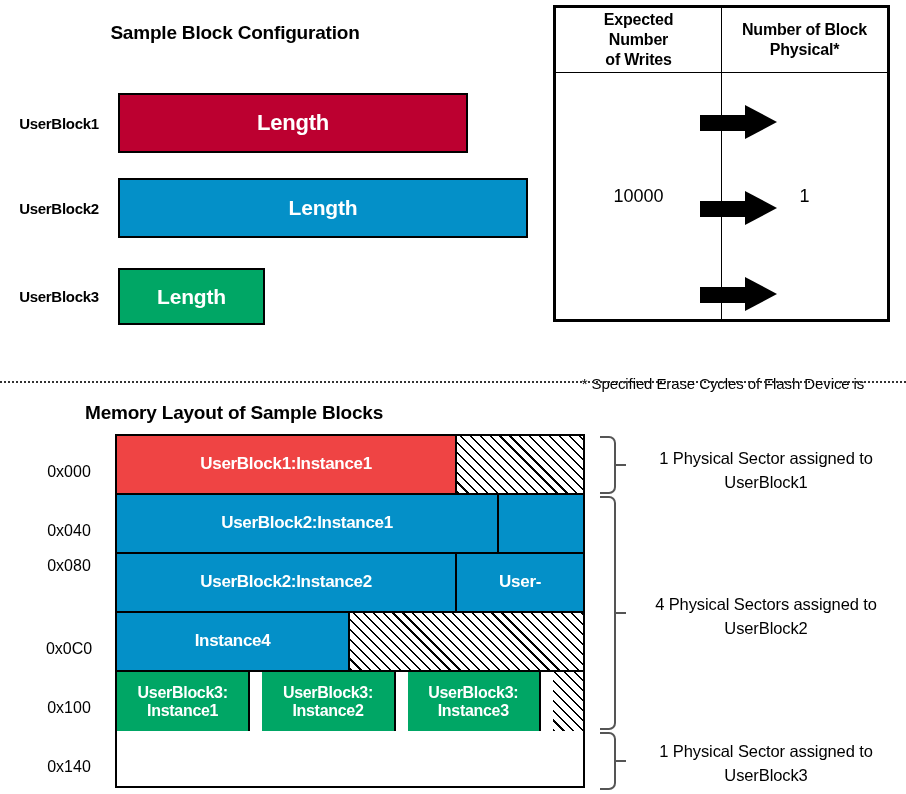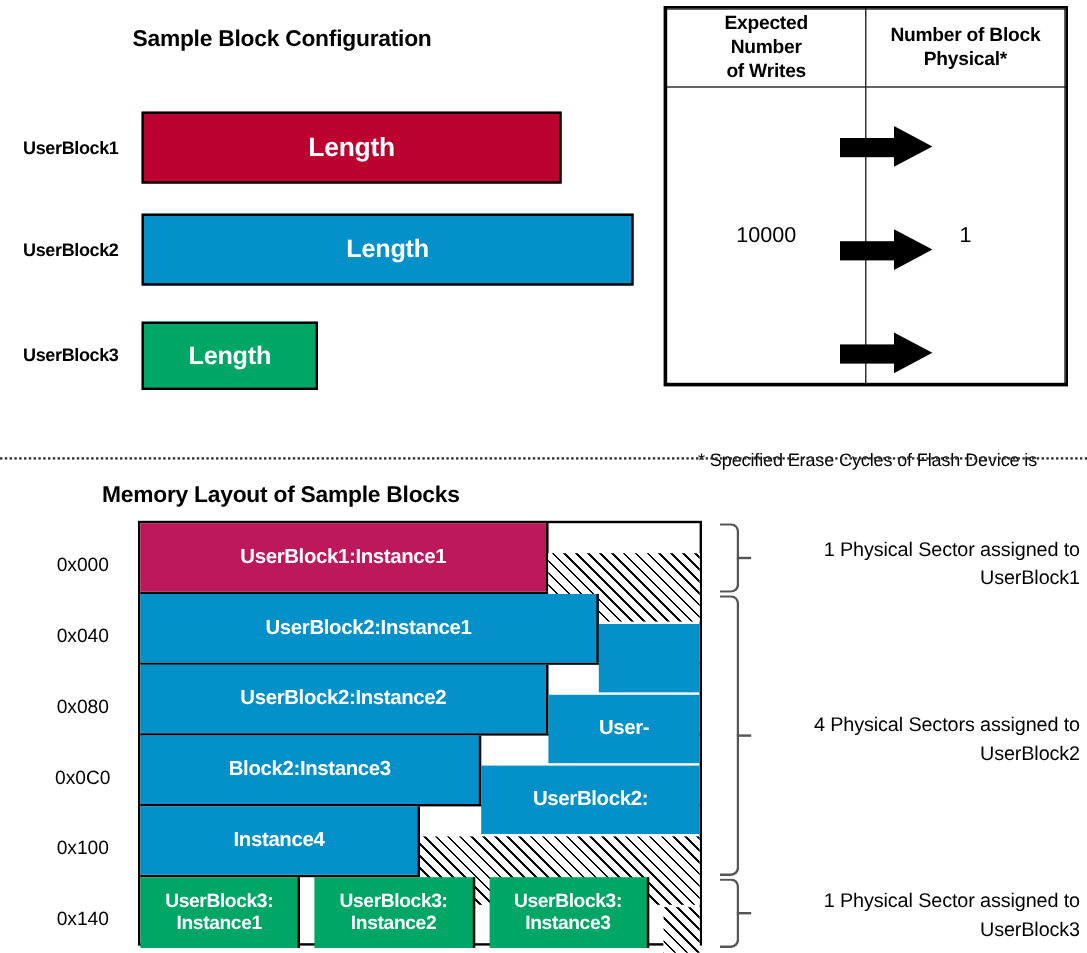--- a/index.html
+++ b/index.html
@@ -137,22 +137,22 @@
   .seg {
     height: 100%;
     display: flex; align-items: center; justify-content: center;
     color: #ffffff; font-weight: bold;
     font-size: 17px; letter-spacing: -0.3px;
     border-right: 2px solid #000;
     overflow: hidden;
     line-height: 1.1;
     text-align: center;
   }
-  .seg:last-child { border-right: none; margin-top: 25px; }
-  .seg.red   { background: #be185d; }
+  .seg:last-child { border-right: none; }
+  .seg.red   { background: #ef4444; }
   .seg.blue  { background: #0490c8; }
   .seg.green { background: #00a665; }
   .seg.hatch {
     background-color: #ffffff;
     background-image: repeating-linear-gradient(
       45deg,
       #000 0px, #000 1.5px,
       #ffffff 1.5px, #ffffff 7px
     );
   }
@@ -178,21 +178,21 @@
   }
   .brace-tick {
     position: absolute;
     width: 12px; height: 0;
     border-top: 2px solid #555;
     left: 614px;
   }
   .annot {
     position: absolute;
     left: 632px; width: 268px;
-    text-align: right;
+    text-align: center;
     font-size: 16.5px; line-height: 1.45;
     letter-spacing: -0.1px;
   }
 </style>
 </head>
 <body>
 
 <div id="top-left-panel">
 
   <div id="config-title">Sample Block Configuration</div>
@@ -252,21 +252,21 @@
 <div id="table-footnote">
   <div>* Specified Erase Cycles of Flash Device is</div>
 </div>
 
 <div id="section-divider"></div>
 
 <div id="memory-title">Memory Layout of Sample Blocks</div>
 
 <div class="addr-label" style="top:463px">0x000</div>
 <div class="addr-label" style="top:522px">0x040</div>
-<div class="addr-label" style="top:581px">0x080</div>
+<div class="addr-label" style="top:557px">0x080</div>
 <div class="addr-label" style="top:640px">0x0C0</div>
 <div class="addr-label" style="top:699px">0x100</div>
 <div class="addr-label" style="top:758px">0x140</div>
 
 <div id="memory-grid">
 
   <div class="mem-row">
     <div class="seg red" style="width:73%">UserBlock1:Instance1</div>
     <div class="seg hatch" style="width:27%"></div>
   </div>
@@ -274,24 +274,20 @@
   <div class="mem-row">
     <div class="seg blue" style="width:82%">UserBlock2:Instance1</div>
     <div class="seg blue" style="width:18%"></div>
   </div>
 
   <div class="mem-row">
     <div class="seg blue" style="width:73%">UserBlock2:Instance2</div>
     <div class="seg blue" style="width:27%">User-</div>
   </div>
 
-  <div class="mem-row">
-    <div class="seg blue" style="width:61%">Block2:Instance3</div>
-    <div class="seg blue" style="width:39%">UserBlock2:</div>
-  </div>
 
   <div class="mem-row">
     <div class="seg blue" style="width:50%">Instance4</div>
     <div class="seg hatch" style="width:50%"></div>
   </div>
 
   <div class="mem-row">
     <div class="seg green two-line" style="width:31%">
       <div>
         <span>UserBlock3:</span>

